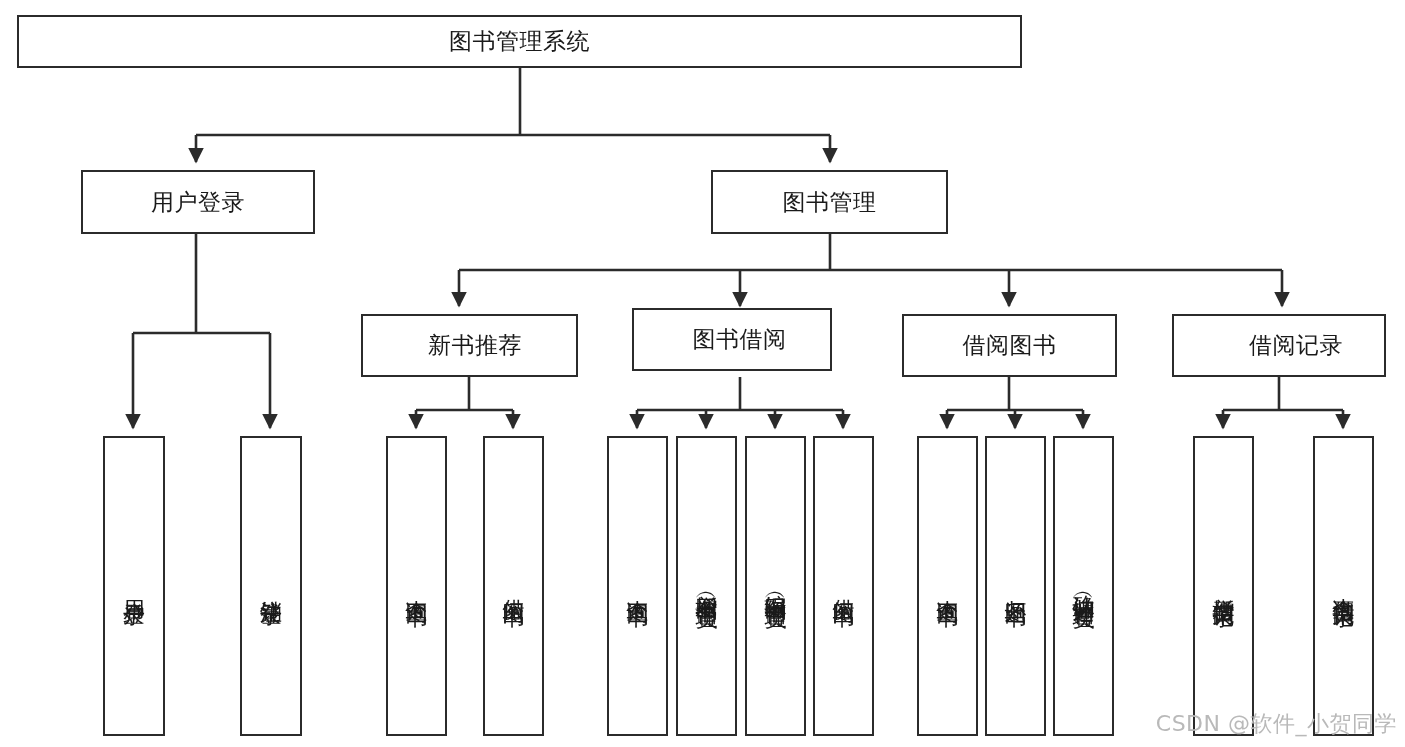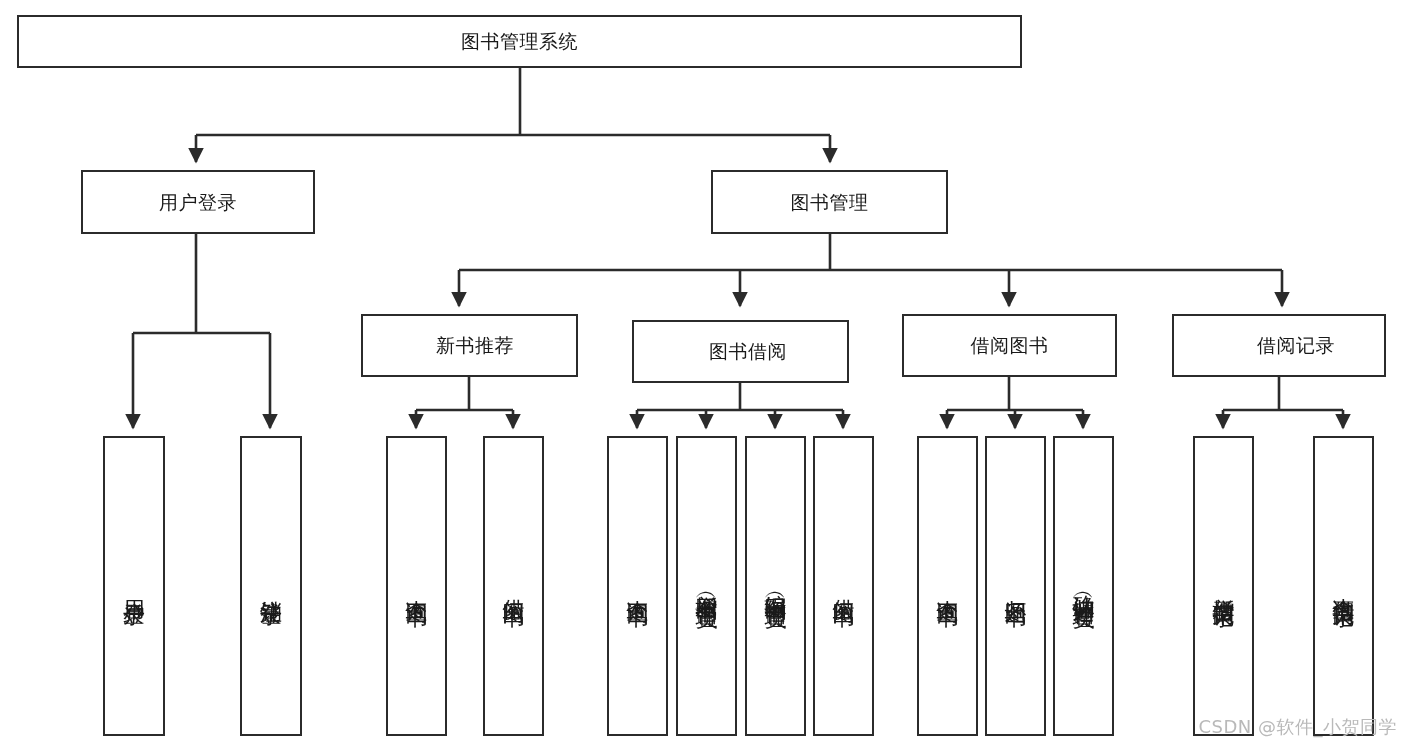--- a/index.html
+++ b/index.html
@@ -34,40 +34,40 @@
     justify-content: center;
     overflow: hidden;
   }
   .node-label {
     color: #1a1a1a;
     line-height: 1.08;
     text-align: center;
     white-space: nowrap;
   }
   .node.horiz .node-label {
-    font-size: 19px;
+    font-size: 23px;
     letter-spacing: 0.5px;
   }
   .node.vert {
     align-items: center;
     justify-content: center;
   }
   .node.vert .node-label {
     writing-mode: vertical-rl;
     text-orientation: upright;
     font-size: 22px;
     letter-spacing: 2px;
     line-height: 1;
     max-height: 100%;
   }
   #watermark {
     position: absolute;
     right: 8px;
     bottom: 8px;
-    font-size: 18px;
+    font-size: 22px;
     color: #b9b9b9;
     letter-spacing: 0.5px;
     white-space: nowrap;
     pointer-events: none;
   }
 </style>
 </head>
 <body>
 
 <div id="canvas">
@@ -129,21 +129,21 @@
   <div class="node horiz" style="left:81px; top:170px; width:234px; height:64px;">
     <span class="node-label">用户登录</span>
   </div>
   <div class="node horiz" style="left:711px; top:170px; width:237px; height:64px;align-items:center;">
     <span class="node-label">图书管理</span>
   </div>
 
   <div class="node horiz" style="left:361px; top:314px; width:217px; height:63px;padding-left:11px;">
     <span class="node-label">新书推荐</span>
   </div>
-  <div class="node horiz" style="left:632px; top:320px; width:217px; height:63px;padding-left:15px;">
+  <div class="node horiz" style="left:632px; top:308px; width:200px; height:63px;padding-left:15px;">
     <span class="node-label">图书借阅</span>
   </div>
   <div class="node horiz" style="left:902px; top:314px; width:215px; height:63px;">
     <span class="node-label">借阅图书</span>
   </div>
   <div class="node horiz" style="left:1172px; top:314px; width:214px; height:63px;padding-left:34px;">
     <span class="node-label">借阅记录</span>
   </div>
 
   <div class="node vert" style="left:103px; top:436px; width:62px; height:300px;">

